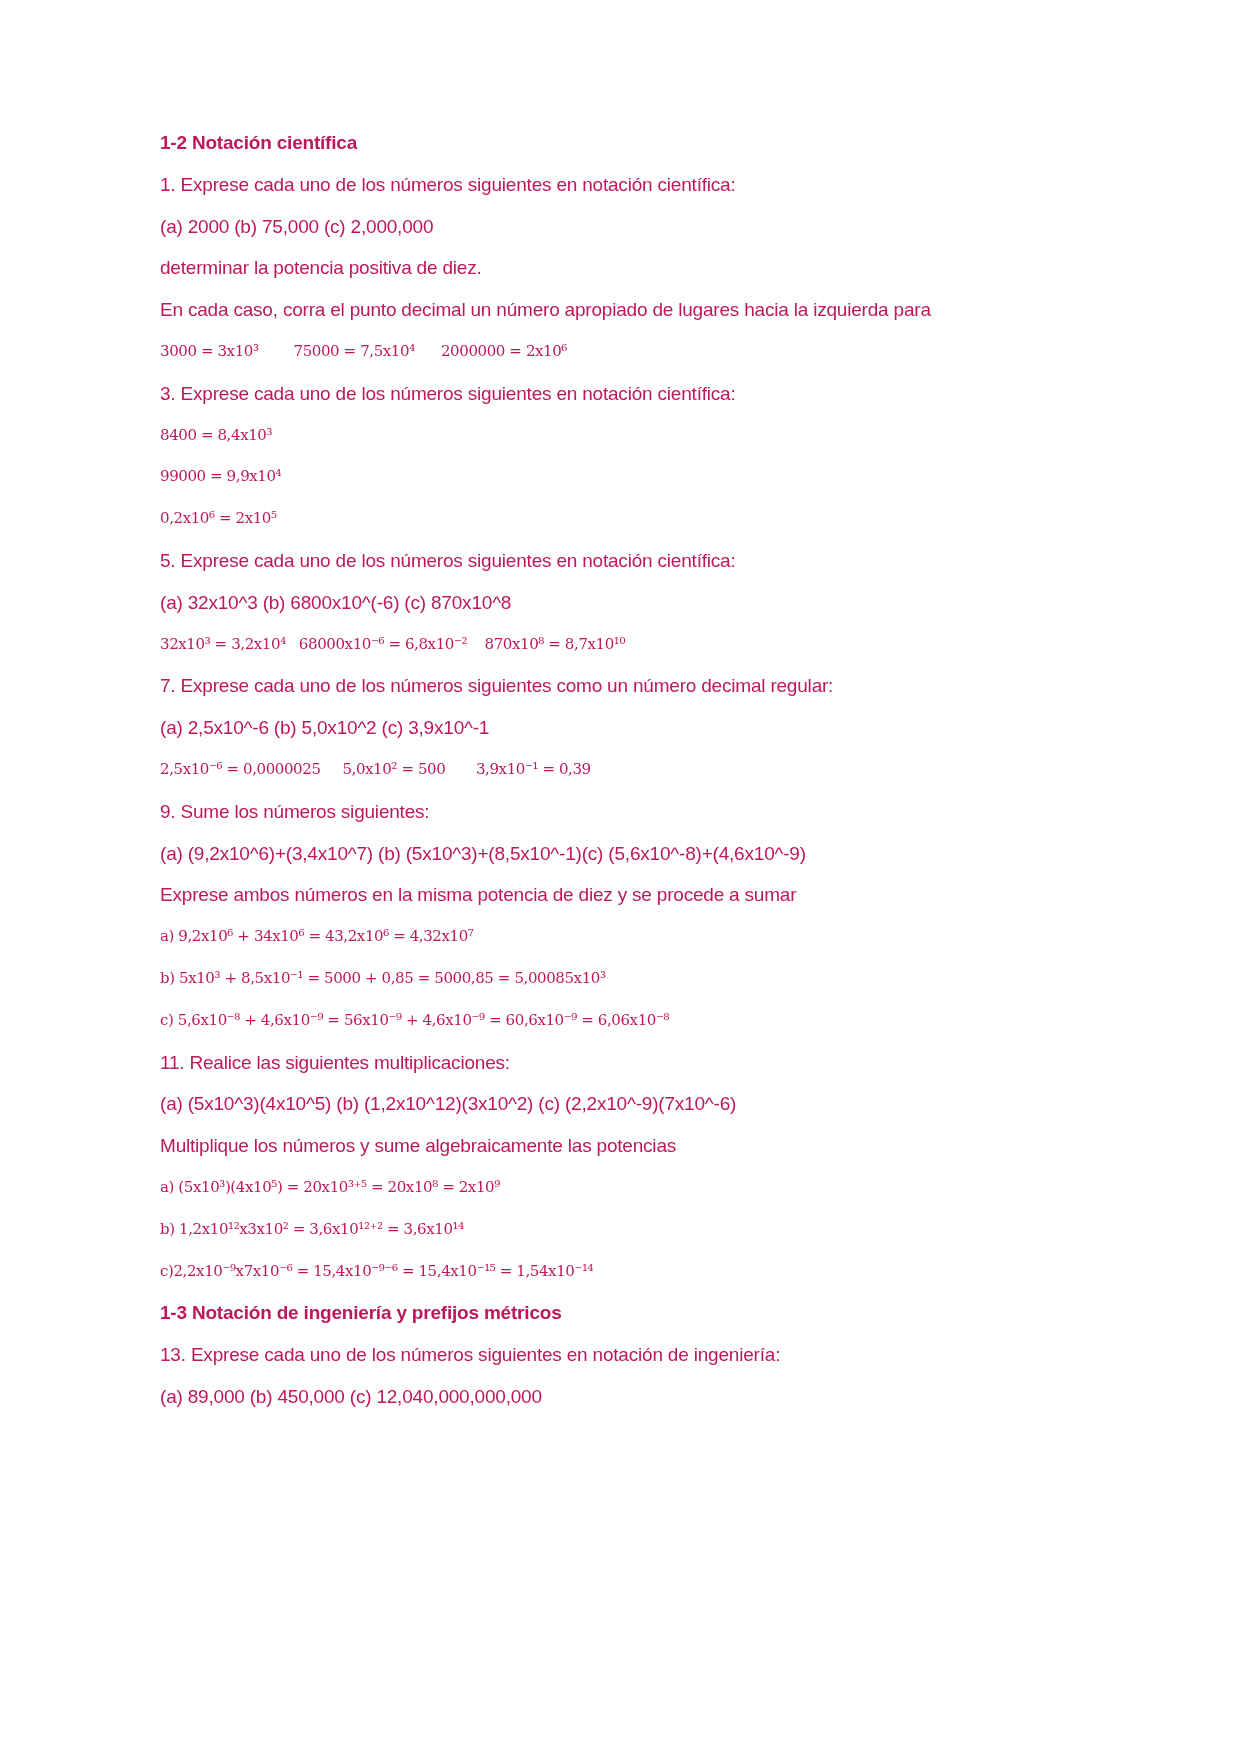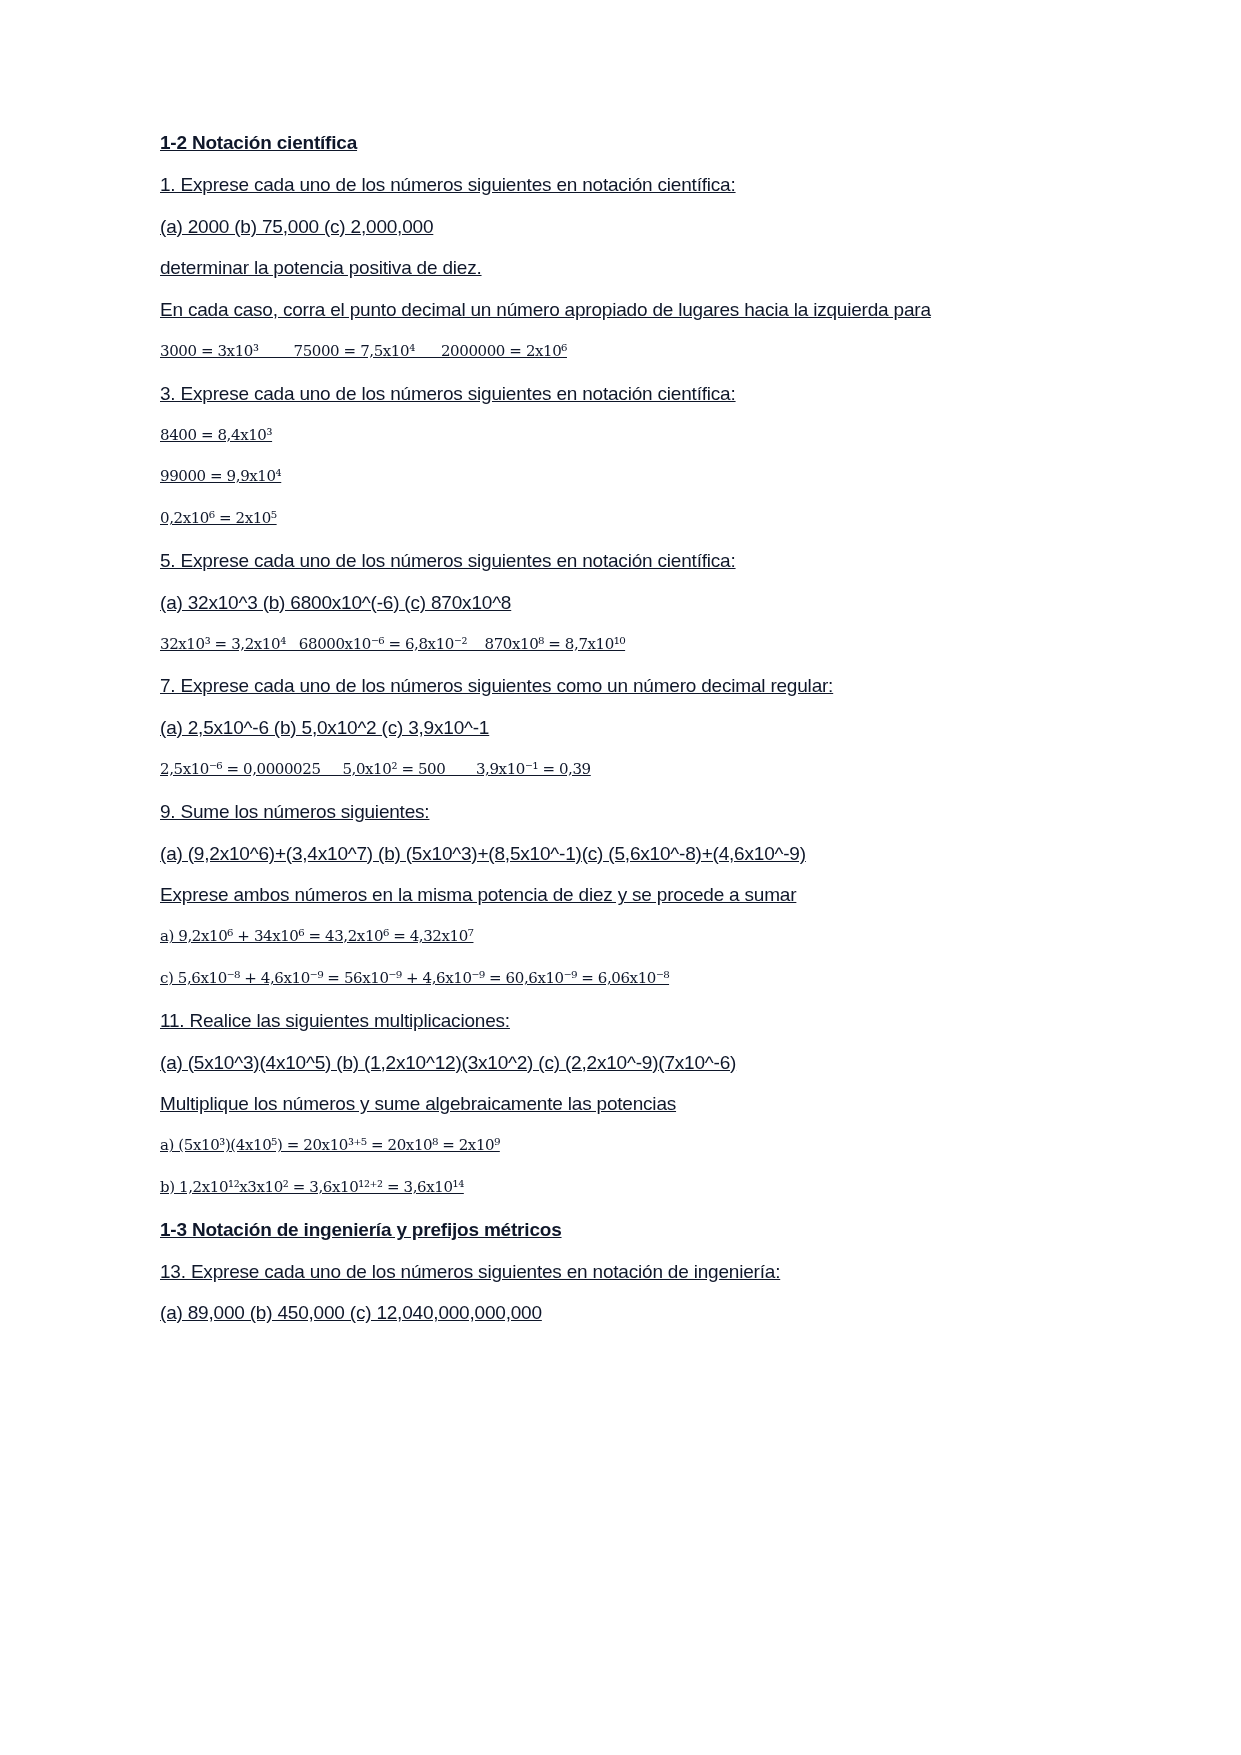--- a/index.html
+++ b/index.html
@@ -17,22 +17,21 @@
     inset: 0;
     background: #ffffff;
     padding: 122px 158px 0 160px;
   }
   .line {
     white-space: pre-wrap;
     font-size: 19px;
     line-height: 41.8px;
     height: 41.8px;
     letter-spacing: -0.2px;
-    color: #0f172a;
-    text-decoration: underline;
+    color: #be185d;
   }
   .line.h {
     font-weight: bold;
   }
   .line.m {
     font-family: "DejaVu Serif", serif;
     font-size: 15px;
     letter-spacing: -0.4px;
   }
 </style>
@@ -53,22 +52,24 @@
   <p class="line t">5. Exprese cada uno de los números siguientes en notación científica:</p>
   <p class="line t">(a) 32x10^3 (b) 6800x10^(-6) (c) 870x10^8</p>
   <p class="line m">32x10³ = 3,2x10⁴   68000x10⁻⁶ = 6,8x10⁻²    870x10⁸ = 8,7x10¹⁰</p>
   <p class="line t">7. Exprese cada uno de los números siguientes como un número decimal regular:</p>
   <p class="line t">(a) 2,5x10^-6 (b) 5,0x10^2 (c) 3,9x10^-1</p>
   <p class="line m">2,5x10⁻⁶ = 0,0000025     5,0x10² = 500       3,9x10⁻¹ = 0,39</p>
   <p class="line t">9. Sume los números siguientes:</p>
   <p class="line t">(a) (9,2x10^6)+(3,4x10^7) (b) (5x10^3)+(8,5x10^-1)(c) (5,6x10^-8)+(4,6x10^-9)</p>
   <p class="line t">Exprese ambos números en la misma potencia de diez y se procede a sumar</p>
   <p class="line m">a) 9,2x10⁶ + 34x10⁶ = 43,2x10⁶ = 4,32x10⁷</p>
+  <p class="line m">b) 5x10³ + 8,5x10⁻¹ = 5000 + 0,85 = 5000,85 = 5,00085x10³</p>
   <p class="line m">c) 5,6x10⁻⁸ + 4,6x10⁻⁹ = 56x10⁻⁹ + 4,6x10⁻⁹ = 60,6x10⁻⁹ = 6,06x10⁻⁸</p>
   <p class="line t">11. Realice las siguientes multiplicaciones:</p>
   <p class="line t">(a) (5x10^3)(4x10^5) (b) (1,2x10^12)(3x10^2) (c) (2,2x10^-9)(7x10^-6)</p>
   <p class="line t">Multiplique los números y sume algebraicamente las potencias</p>
   <p class="line m">a) (5x10³)(4x10⁵) = 20x10³⁺⁵ = 20x10⁸ = 2x10⁹</p>
   <p class="line m">b) 1,2x10¹²x3x10² = 3,6x10¹²⁺² = 3,6x10¹⁴</p>
+  <p class="line m">c)2,2x10⁻⁹x7x10⁻⁶ = 15,4x10⁻⁹⁻⁶ = 15,4x10⁻¹⁵ = 1,54x10⁻¹⁴</p>
   <p class="line h">1-3 Notación de ingeniería y prefijos métricos</p>
   <p class="line t">13. Exprese cada uno de los números siguientes en notación de ingeniería:</p>
   <p class="line t">(a) 89,000 (b) 450,000 (c) 12,040,000,000,000</p>
 </div>
 
 </body></html>

